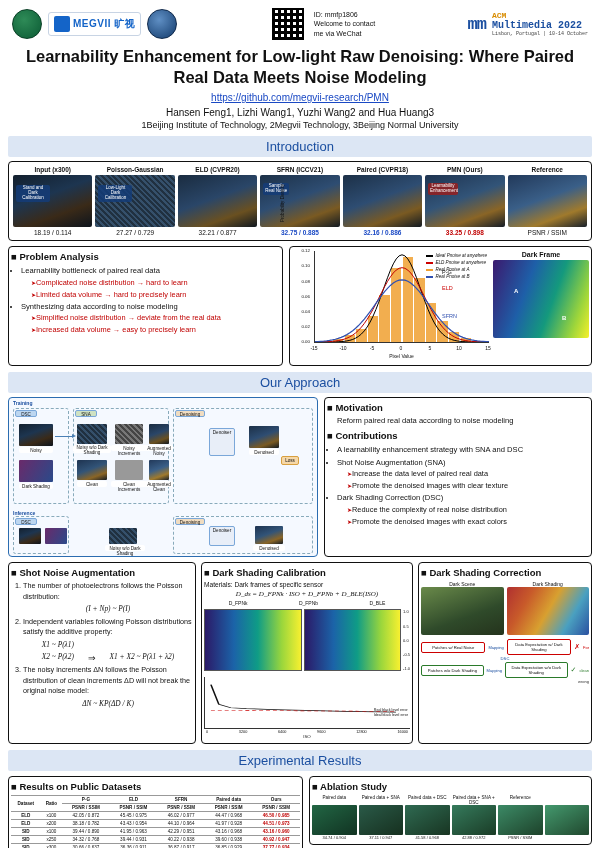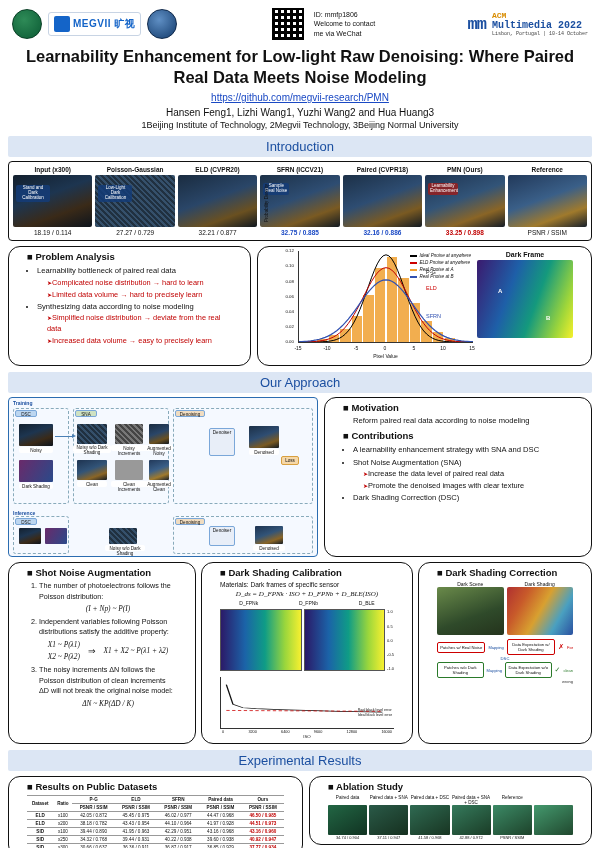--- a/index.html
+++ b/index.html
@@ -37,21 +37,21 @@
 
   
   .title { text-align:center; font-size: 16.5px; font-weight: bold; line-height: 1.25; margin-top: 2px; }
   .url { text-align:center; font-size: 10px; color:#1a49c4; text-decoration: underline; margin-top: 5px; }
   .authors { text-align:center; font-size: 10px; margin-top: 4px; }
   .affil { text-align:center; font-size: 9px; margin-top: 2px; }
 
   
   .banner { background: #dce6f4; color:#1b4fa0; text-align:center; font-size: 13px; padding: 3px 0; margin: 6px 0 4px; border-radius: 2px; }
 
-  .panel { border: 1.5px solid #111; border-radius: 12px; padding: 4px 18px; background:#fff; }
+  .panel { border: 1.5px solid #111; border-radius: 4px; padding: 4px 2px; background:#fff; }
   .panel-title { font-size: 9.5px; font-weight: bold; margin: 0 0 3px; }
   .panel-title:before { content:"■ "; }
 
   
   .teaser { border:1.5px solid #111; border-radius:4px; padding:4px; background:#fff; }
   .teaser-row { display:flex; gap:3px; }
   .tcell { flex: 1; text-align:center; }
   .tcell .cap { font-size: 6.5px; font-weight:bold; margin-bottom:2px; }
   .thumb { width:100%; height: 52px; border-radius:2px; position:relative; overflow:hidden; }
   .metric { font-size: 6.5px; margin-top: 2px; }
@@ -360,37 +360,41 @@
         <li>A learnability enhancement strategy with SNA and DSC</li>
         <li>
           <span>Shot Noise Augmentation (SNA)</span>
           <ul class="sub">
             <li>Increase the data level of paired real data</li>
             <li>Promote the denoised images with clear texture</li>
           </ul>
         </li>
         <li>
           <span>Dark Shading Correction (DSC)</span>
+          <ul class="sub">
+            <li>Reduce the complexity of real noise distribution</li>
+            <li>Promote the denoised images with exact colors</li>
+          </ul>
         </li>
       </ul>
     </div>
   </div>
 
   <div class="three">
 
     <div class="panel" style="width:188px;">
       <div class="panel-title">Shot Noise Augmentation</div>
       <ol class="ol">
         <li>
           <span>The number of photoelectrons follows the Poisson distribution:</span>
           <div class="eq">(I + Np) ~ P(I)</div>
         </li>
         <li>
           <span>Independent variables following Poisson distributions satisfy the additive property:</span>
-          <div style="display:flex;align-items:center;justify-content:center;gap:8px;">
+          <div style="display:flex;align-items:flex-end;justify-content:center;gap:14px;">
             <div>
               <div class="eq">X1 ~ P(λ1)</div>
               <div class="eq">X2 ~ P(λ2)</div>
             </div>
             <div style="font-size:9px;">⇒</div>
             <div class="eq">X1 + X2 ~ P(λ1 + λ2)</div>
           </div>
         </li>
         <li>
           <span>The noisy increments ΔN follows the Poisson distribution of clean increments ΔD will not break the original noise model:</span>

